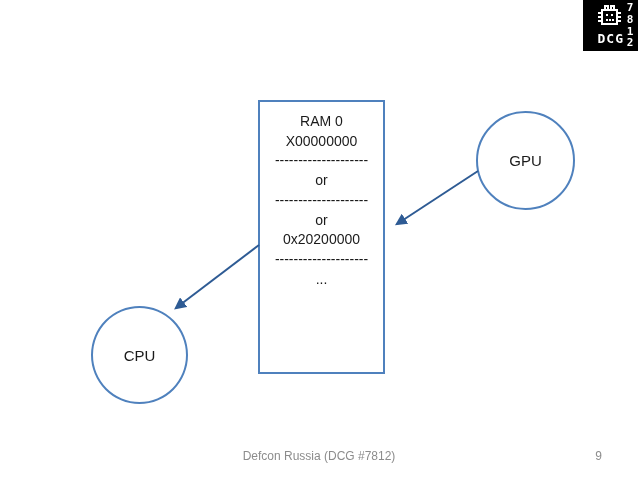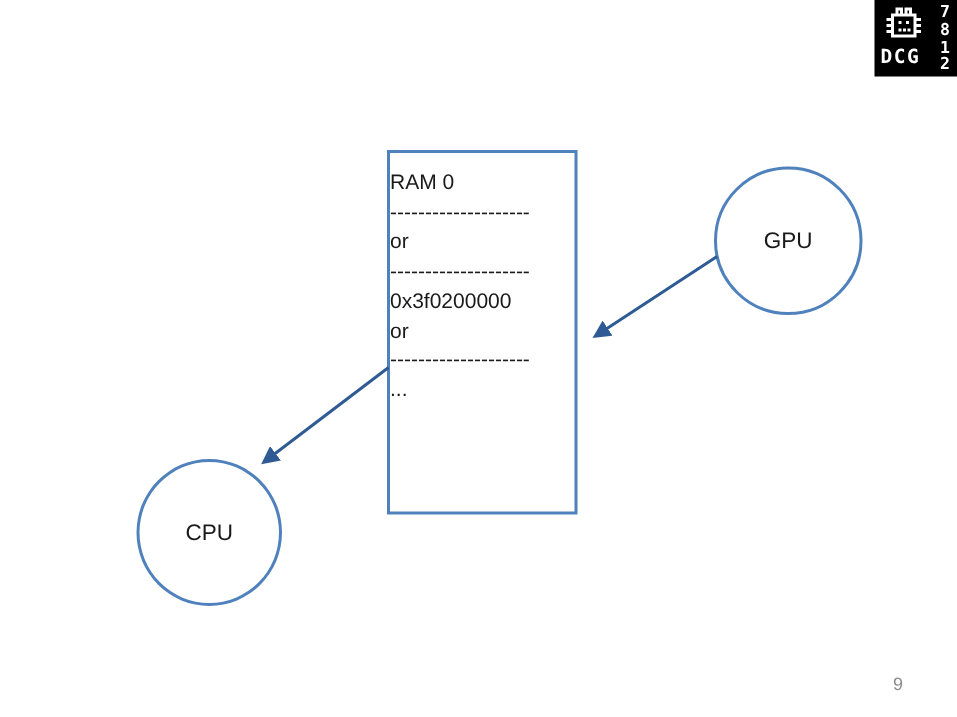--- a/index.html
+++ b/index.html
@@ -10,36 +10,36 @@
   .slide-title {
     position:absolute; top:42px; left:0; width:100%;
     text-align:center; font-size:32px; color:var(--title_text);
   }
   
   .logo {
     position:absolute; top:0; right:0; width:55px; height:51px;
     background:var(--logo_bg); display:flex; box-sizing:border-box;
     padding:2px 2px 2px 4px;
   }
-  .logo-left { flex:1; display:flex; flex-direction:column; align-items:flex-start; }
+  .logo-left { flex:1; display:flex; flex-direction:column; align-items:flex-end; }
   .logo-chip { width:30px; height:30px; }
   .logo-dcg {
     color:var(--logo_fg); font-family:"DejaVu Sans Mono", monospace;
     font-weight:bold; font-size:13px; line-height:14px; letter-spacing:1px;
   }
   .logo-digits {
     width:12px; display:flex; flex-direction:column; justify-content:space-between;
     color:var(--logo_fg); font-family:"DejaVu Sans Mono", monospace;
     font-weight:bold; font-size:11px; line-height:11.5px; text-align:center;
   }
   
   .mem-box {
-    position:absolute; left:258px; top:100px; width:127px; height:243px;
+    position:absolute; left:258px; top:100px; width:127px; height:274px;
     border:2px solid var(--shape_border); box-sizing:border-box; background:#fff;
-    font-size:14px; line-height:19.7px; padding-top:10px;
+    text-align:center; font-size:14px; line-height:19.7px; padding-top:10px;
     color:var(--body_text);
   }
   .mem-line { white-space:nowrap; }
   
   .node {
     position:absolute; border:2px solid var(--shape_border); border-radius:50%;
     background:#fff; display:flex; align-items:center; justify-content:center;
     font-size:15px; color:var(--body_text); box-sizing:border-box;
   }
   .node-cpu { left:91px; top:306px; width:97px; height:98px; }
@@ -88,25 +88,26 @@
     <div class="logo-digits">
         <span>7</span>
         <span>8</span>
         <span>1</span>
         <span>2</span>
       </div>
   </div>
 
   <div class="mem-box">
       <div class="mem-line">RAM 0</div>
+      <div class="mem-line">X00000000</div>
       <div class="mem-line">--------------------</div>
       <div class="mem-line">or</div>
       <div class="mem-line">--------------------</div>
-      <div class="mem-line">0x3f0200000</div>
       <div class="mem-line">or</div>
+      <div class="mem-line">0x20200000</div>
       <div class="mem-line">--------------------</div>
       <div class="mem-line">...</div>
     </div>
 
   <div class="node node-cpu">
     <span>CPU</span>
   </div>
   <div class="node node-gpu">
     <span>GPU</span>
   </div>
@@ -114,15 +115,16 @@
   <svg class="arrows" viewBox="0 0 638 478">
     <defs>
       <marker id="arrowhead" viewBox="0 0 10 10" refX="8" refY="5" markerWidth="6" markerHeight="6" orient="auto">
         <path class="arrowhead-path" d="M0,0 L10,5 L0,10 z"></path>
       </marker>
     </defs>
     <line x1="259" y1="245" x2="176" y2="308" marker-end="url(#arrowhead)"></line>
     <line x1="478" y1="171" x2="397" y2="224" marker-end="url(#arrowhead)"></line>
   </svg>
 
+  <div class="footer-text">Defcon Russia (DCG #7812)</div>
   <div class="page-number">9</div>
 
 </div>
 
 </body></html>

